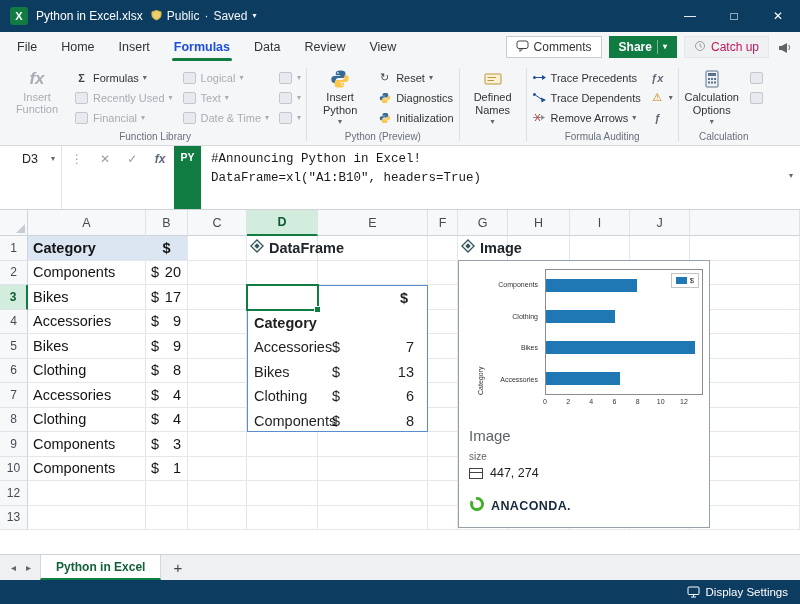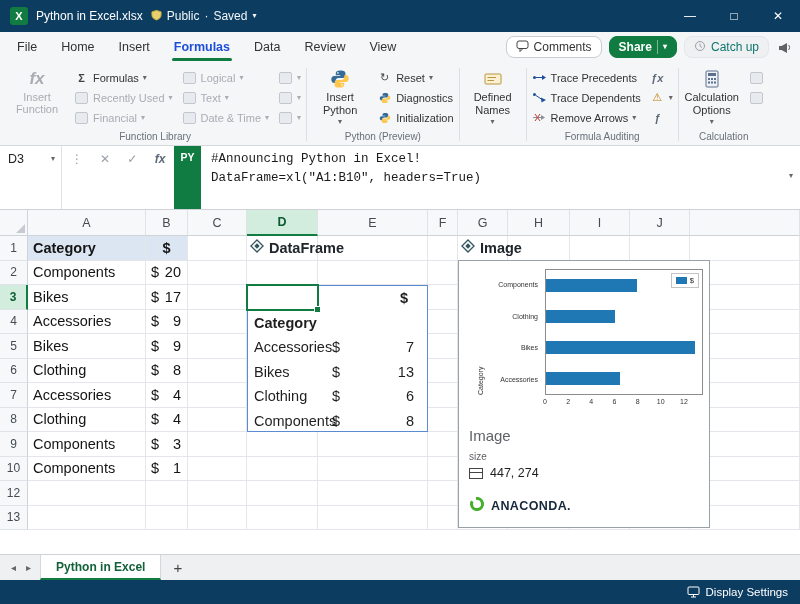--- a/index.html
+++ b/index.html
@@ -12,45 +12,45 @@
 .chev{font-size:8px;color:#666;line-height:1}
 .chev.w{color:#fff;font-size:8px}
 .win-controls{margin-left:auto;display:flex;height:32px}
 .win-btn{width:44px;display:flex;align-items:center;justify-content:center;font-size:12px;cursor:default}
 
 .tabrow{height:30px;background:#f5f6f8;display:flex;align-items:center;padding:0 8px 0 6px;gap:2px}
 .rtab{padding:5px 11px;font-size:12.5px;color:#333;position:relative;white-space:nowrap}
 .rtab.active{color:#1d4ed8;font-weight:700}
 .rtab.active::after{content:"";position:absolute;left:9px;right:9px;bottom:-2px;height:3px;background:#107c41;border-radius:2px}
 .tab-actions{margin-left:auto;display:flex;gap:7px;align-items:center}
-.pill{height:22px;border-radius:8px;display:flex;align-items:center;gap:5px;padding:0 9px;font-size:12px;border:1px solid #c9cdd2;background:#fff;color:#333;white-space:nowrap}
+.pill{height:22px;border-radius:0;display:flex;align-items:center;gap:5px;padding:0 9px;font-size:12px;border:1px solid #c9cdd2;background:#fff;color:#333;white-space:nowrap}
 .pill.share{background:#107c41;border-color:#107c41;color:#fff;font-weight:600}
 .pill.share .sharesep{width:1px;height:14px;background:rgba(255,255,255,.45)}
-.pill.catchup{background:#eef0f2;color:#0f766e;border-color:#e3e6ea}
+.pill.catchup{background:#eef0f2;color:#be185d;border-color:#e3e6ea}
 .mega{color:#5f6368;display:flex;margin-left:2px}
 
 .ribbon{height:84px;background:#f5f6f8;display:flex;align-items:stretch;padding:2px 2px 0 4px;border-bottom:1px solid #d5d8dc}
 .rgroup{display:flex;flex-direction:column;padding:1px 3px;min-width:0}
 .rbody{display:flex;gap:5px;flex:1;align-items:stretch}
 .glabel{font-size:10px;color:#68707a;text-align:center;padding:1px 2px 2px;white-space:nowrap}
 .gsep{width:1px;background:#dcdfe3;margin:4px 0}
 .bigbtn{display:flex;flex-direction:column;align-items:center;gap:2px;padding:4px 3px 0;font-size:11px;color:#333;text-align:center;line-height:1.15;max-width:60px;min-width:44px}
 .stack{display:flex;flex-direction:column;gap:1px;padding-top:3px}
 .smallbtn{display:flex;align-items:center;gap:4px;font-size:11px;color:#333;height:19px;padding:0 2px;white-space:nowrap}
 .disabled,.disabled span{color:#a8adb3!important}
 .sicon{width:15px;text-align:center;font-size:11px;color:#444;flex:none;display:inline-flex;justify-content:center}
 .sicon.sigma{font-weight:700}
 .box{width:13px;height:12px;background:#e7eaee;border:1px solid #c2c7cd;border-radius:2px}
 .fxbig{font-style:italic;font-weight:700;font-size:17px;color:#8a9099}
 .icon20{height:20px;display:flex;align-items:center}
 .warn{color:#c77f06}
 .fxs{color:#5f6b7a;font-style:italic;font-weight:700}
 
 .fbar{height:64px;background:#fff;border-bottom:1px solid #cfd3d8;display:flex;position:relative}
-.namebox{width:62px;display:flex;align-items:flex-start;padding:6px 6px 0 8px;font-size:12.5px;color:#222;border-right:1px solid #e0e3e7}
+.namebox{width:62px;display:flex;align-items:flex-start;padding:6px 6px 0 22px;font-size:12.5px;color:#222;border-right:1px solid #e0e3e7}
 .namebox .chev{margin-left:auto;margin-top:3px}
 .fb-icons{width:112px;display:flex;align-items:flex-start;padding-top:6px;justify-content:space-around;color:#9aa0a6;font-size:12px}
 .fb-icons .fx{color:#5f6b7a;font-style:italic;font-weight:700}
 .py-badge{width:27px;background:#107c41;color:#fff;font-size:10.5px;font-weight:700;display:flex;justify-content:center;padding-top:5px;flex:none}
 .fb-code{flex:1;padding:4px 0 0 10px;font-family:Liberation Mono, monospace;font-size:12.5px;line-height:19px;color:#1b1b1b;overflow:hidden;white-space:pre}
 .fb-exp{position:absolute;right:7px;top:26px;color:#666}
 
 .gridwrap{position:relative;height:344px;overflow:hidden;background:#fff}
 .colhdrs{display:flex;height:26px}
 .corner{width:28px;flex:none;border-right:1px solid #cfd4da;border-bottom:1px solid #cfd4da;background:#f6f8fa;position:relative}

